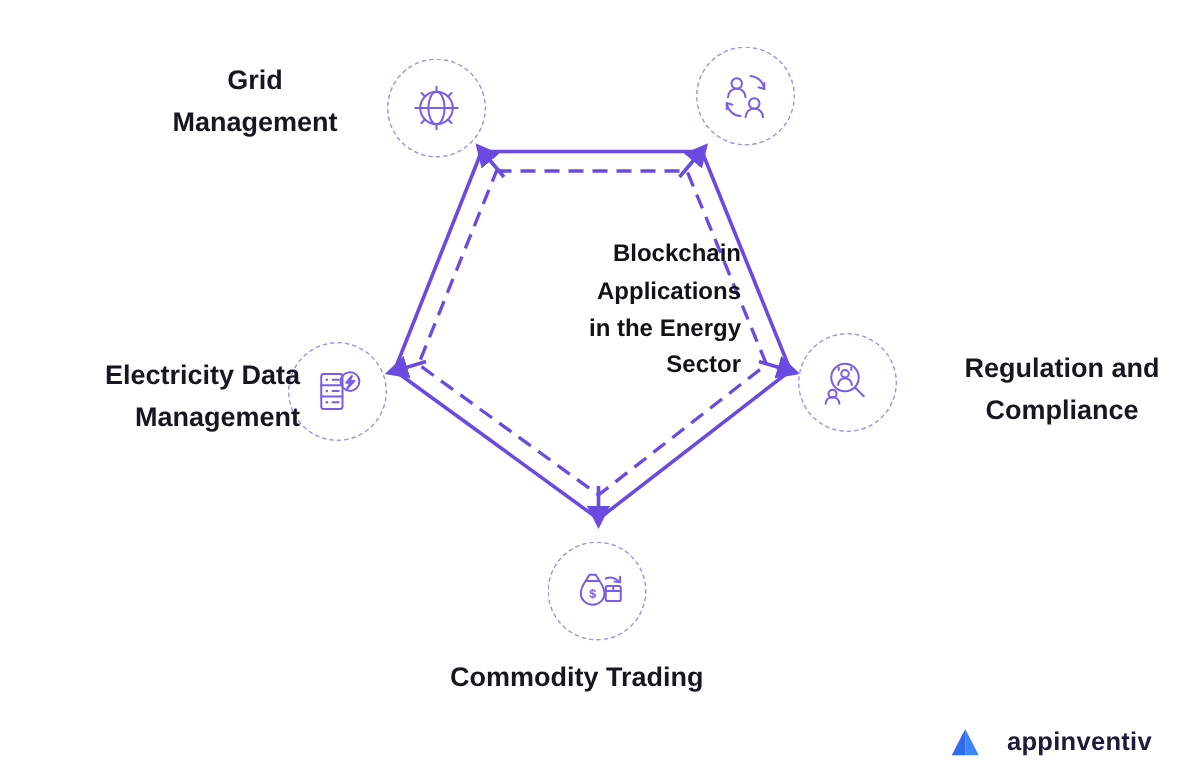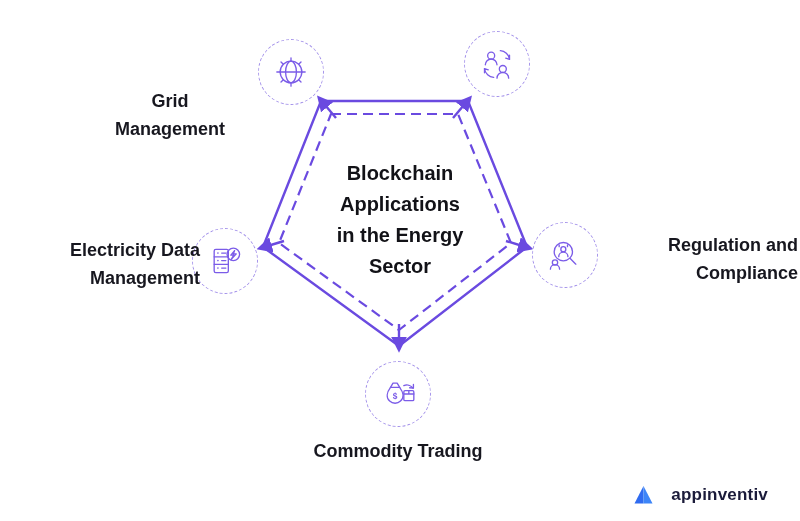--- a/index.html
+++ b/index.html
@@ -3,38 +3,38 @@
 <meta charset="utf-8">
 <style>
   html,body{margin:0;padding:0;background:#ffffff;}
   .canvas{
     position:relative;width:800px;height:521px;background:#ffffff;overflow:hidden;
     font-family:"Liberation Sans", sans-serif;color:#17171f;
   }
   .pentagon-svg{position:absolute;left:0;top:0;width:800px;height:521px;}
   .center-title{
     position:absolute;left:306px;top:158px;width:188px;
-    text-align:center;font-size:20px;font-weight:700;line-height:1.55;
+    text-align:right;font-size:16px;font-weight:700;line-height:1.55;
     color:#121217;white-space:pre-line;
   }
   .ring{
     position:absolute;width:66px;height:66px;border-radius:50%;
     border:1.7px dashed #a391ea;display:flex;align-items:center;justify-content:center;
     box-sizing:border-box;background:#ffffff;
   }
   .ring svg{width:40px;height:40px;}
   .node-label{
     position:absolute;font-size:18px;font-weight:600;line-height:1.55;
     color:#17171f;white-space:pre-line;
   }
-  .lbl-grid{left:96px;top:40px;width:148px;text-align:center;margin-top:48px;}
+  .lbl-grid{left:96px;top:40px;width:148px;text-align:center;}
   .lbl-p2p{left:548px;top:35px;width:180px;text-align:left;}
   .lbl-elec{left:22px;top:237px;width:178px;text-align:right;}
-  .lbl-reg{left:618px;top:232px;width:180px;text-align:right;}
-  .lbl-comm{left:287px;top:438px;width:222px;text-align:center;}
+  .lbl-reg{left:618px;top:232px;width:180px;text-align:center;}
+  .lbl-comm{left:300px;top:438px;width:222px;}
   .ring-grid{left:258px;top:39px;}
   .ring-p2p{left:464px;top:31px;}
   .ring-elec{left:192px;top:228px;}
   .ring-reg{left:532px;top:222px;}
   .ring-comm{left:365px;top:361px;}
   .brand{
     position:absolute;right:32px;bottom:16px;display:flex;align-items:center;gap:17px;justify-content:space-between;
   }
   .brand-text{font-size:17px;font-weight:700;color:#1b1b3a;letter-spacing:.2px;}
 </style>

